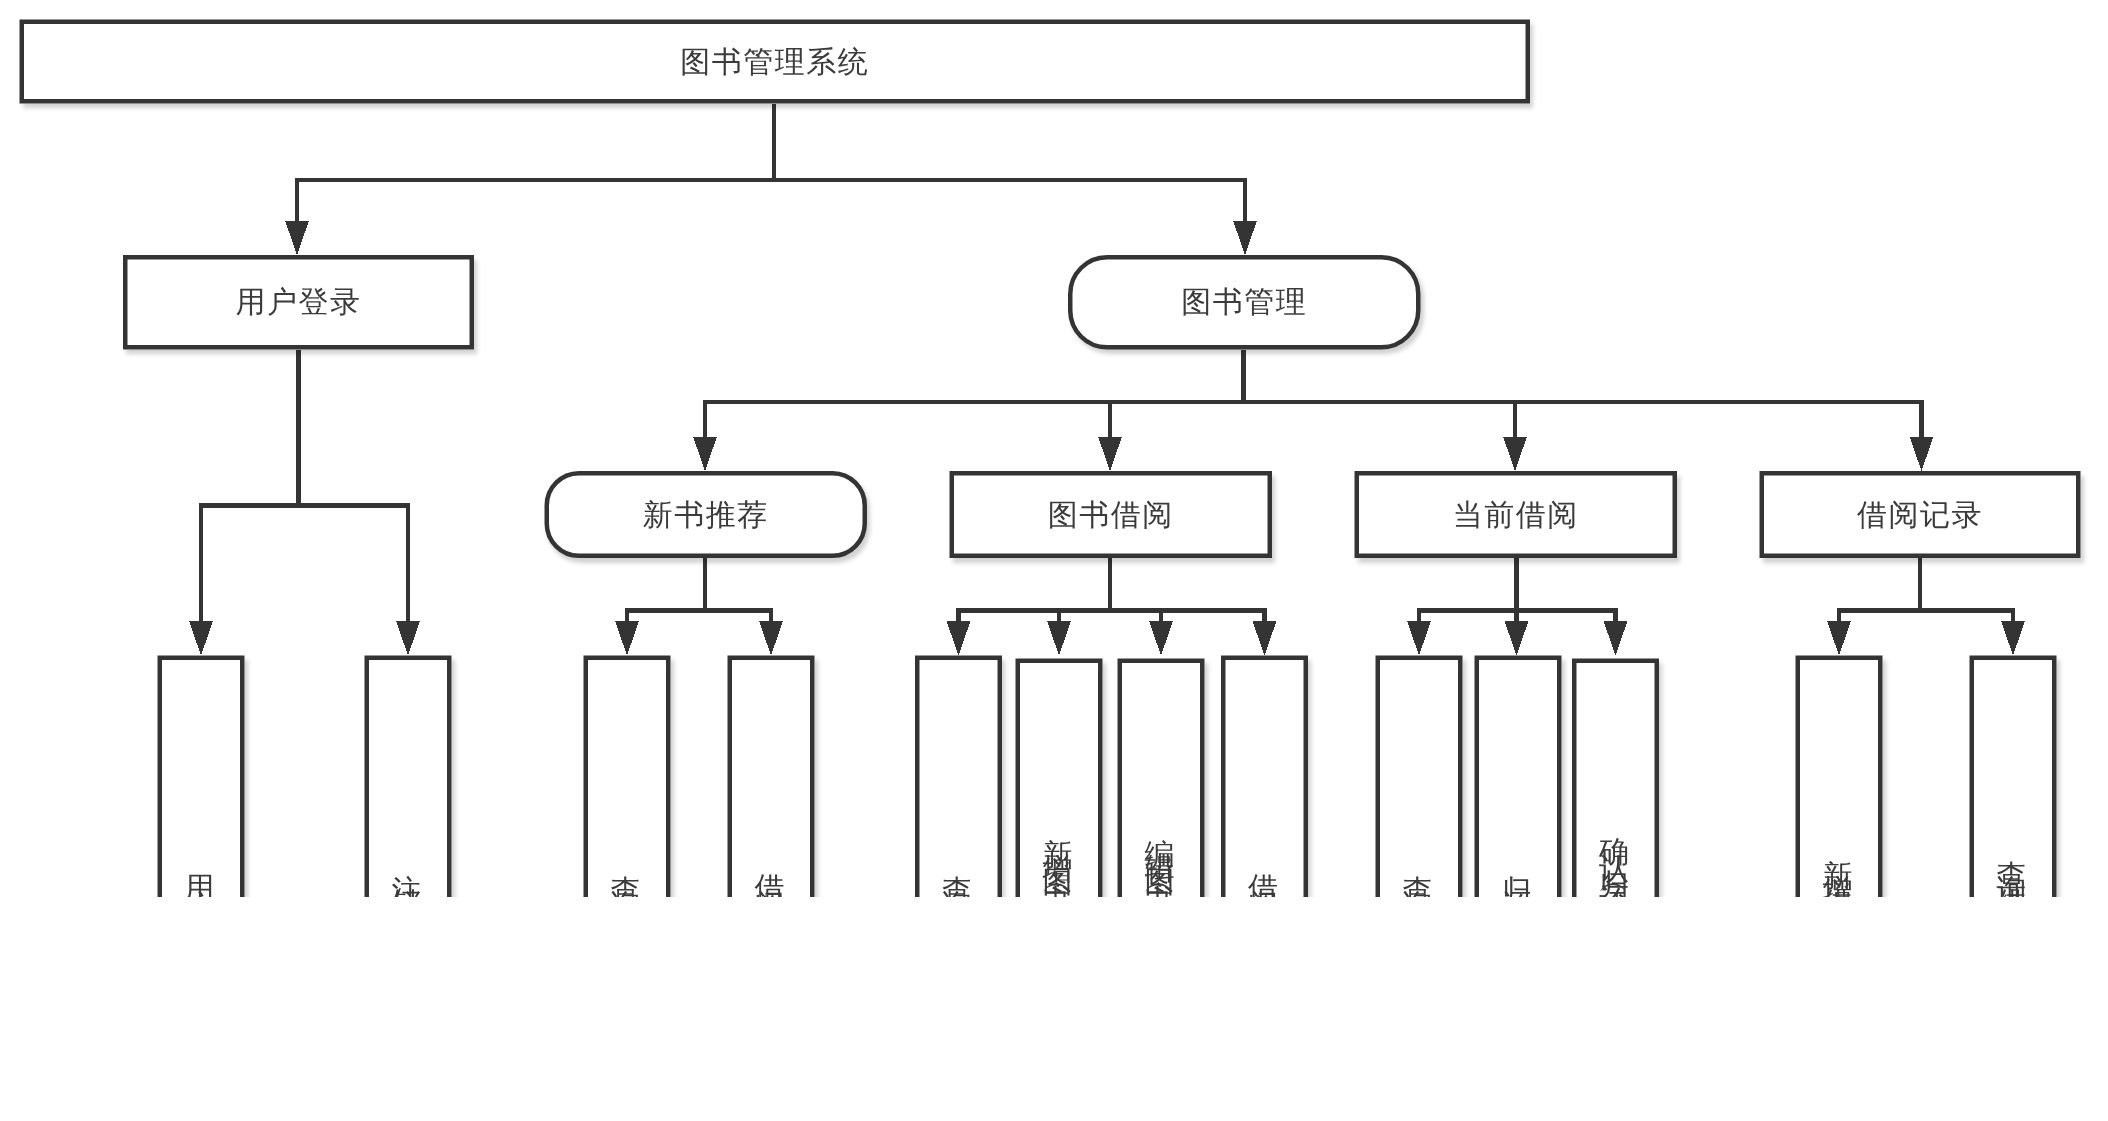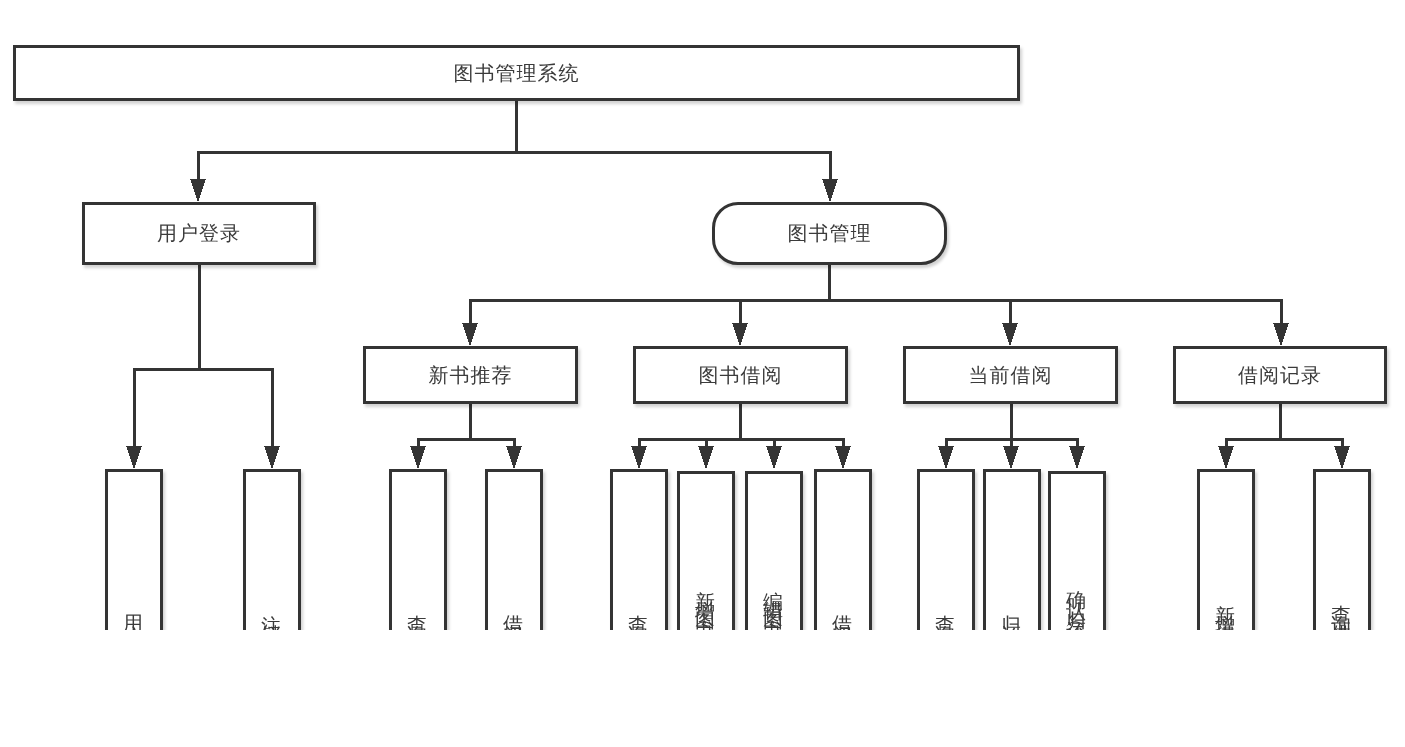--- a/index.html
+++ b/index.html
@@ -2,21 +2,20 @@
 <html><head>
 <meta charset="utf-8">
 <style>
   html,body{margin:0;padding:0;background:#ffffff;}
   .canvas{
     position:relative;
     width:1405px;height:598px;
     background:#ffffff;
     font-family:"DejaVu Sans","Liberation Sans",sans-serif;
     overflow:hidden;
-    margin-top:32px;
   }
   .connectors{position:absolute;left:0;top:0;z-index:1;}
   .node{
     position:absolute;
     box-sizing:border-box;
     border:3px solid #343434;
     background:#ffffff;
     color:#3b3b3b;
     display:flex;align-items:center;justify-content:center;
     font-size:20px;
@@ -117,21 +116,21 @@
     <span>图书管理系统</span>
   </div>
 
   <div class="node" style="left:82px;top:170px;width:234px;height:63px;">
     <span>用户登录</span>
   </div>
   <div class="node" style="left:712px;top:170px;width:235px;height:63px;border-radius:26px;">
     <span>图书管理</span>
   </div>
 
-  <div class="node" style="left:363px;top:314px;width:215px;height:58px;">
+  <div class="node" style="left:363px;top:314px;width:215px;height:58px;border-radius:23px;">
     <span>新书推荐</span>
   </div>
   <div class="node" style="left:633px;top:314px;width:215px;height:58px;text-align:right;">
     <span>图书借阅</span>
   </div>
   <div class="node" style="left:1173px;top:314px;width:214px;height:58px;">
     <span>借阅记录</span>
   </div>
   <div class="node" style="left:903px;top:314px;width:215px;height:58px;">
     <span>当前借阅</span>

